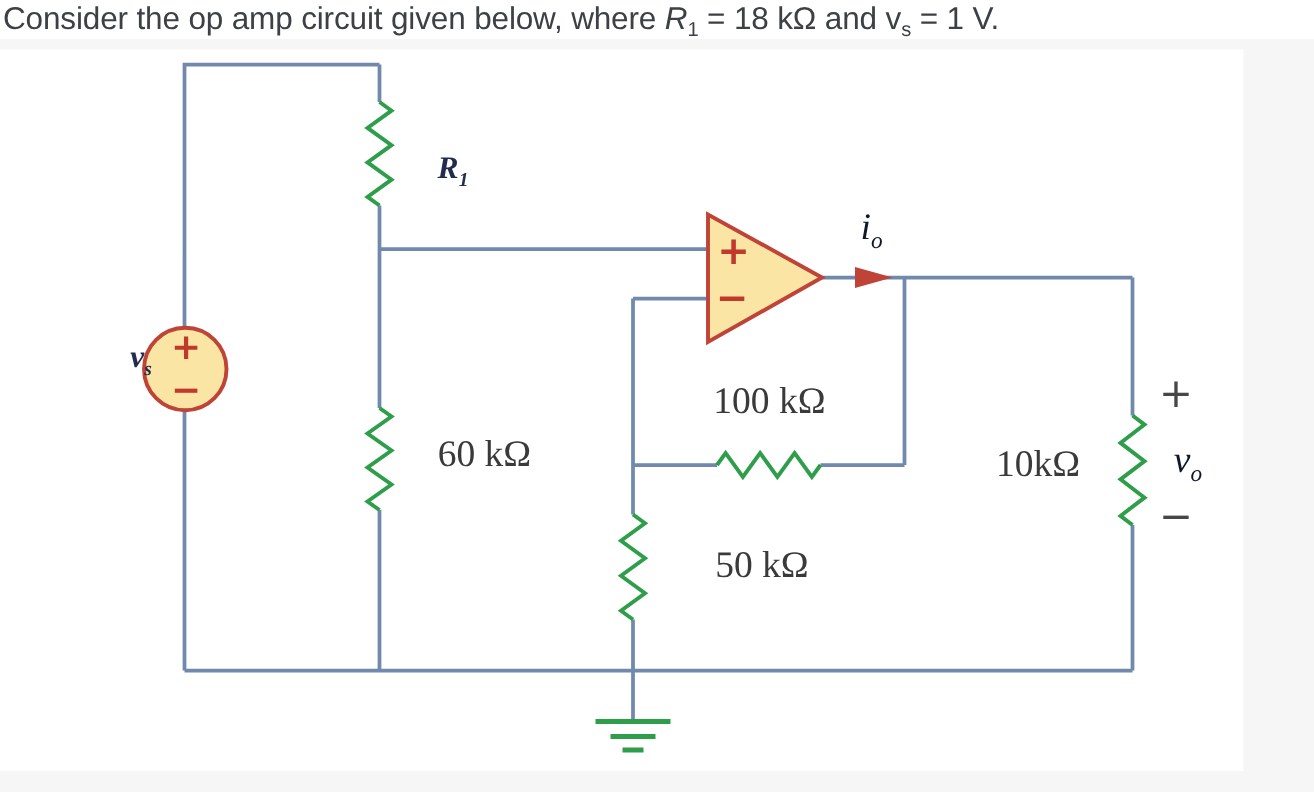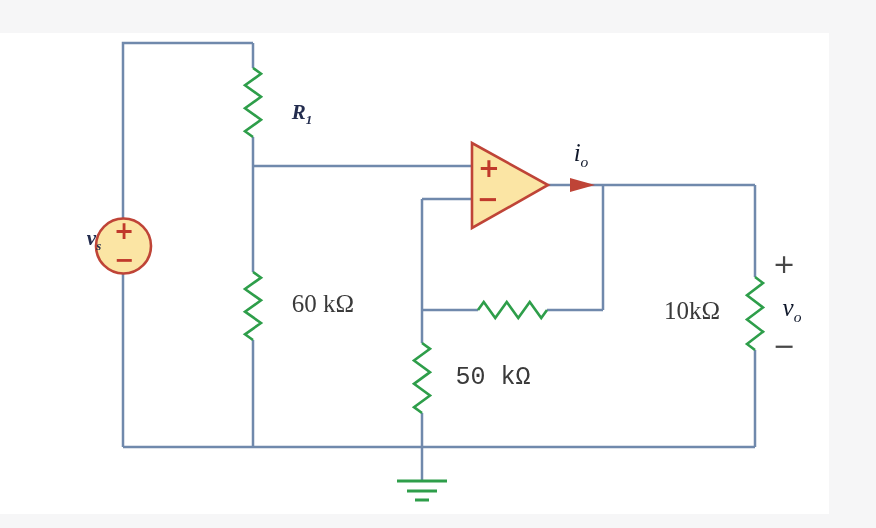--- a/index.html
+++ b/index.html
@@ -29,20 +29,23 @@
   .ital{font-family:"Liberation Serif",serif;font-style:italic;font-size:25px;color:#0f172a;}
   .lbl sub{font-size:62%;line-height:0;}
   .redsign{font-family:"DejaVu Sans",sans-serif;font-weight:700;font-size:24px;color:var(--c-sign);}
   .redsign.big{font-size:26px;}
   .darksign{font-family:"DejaVu Sans",sans-serif;font-weight:400;font-size:27px;color:var(--c-dark);}
 </style>
 </head>
 <body>
 
 <div class="page">
+  <div class="header-bar">
+    <div class="header-text"><span>Consider the op amp circuit given below, where </span><i>R</i><sub>1</sub><span> = 18 kΩ and v</span><sub>s</sub><span> = 1 V.</span></div>
+  </div>
 
   <div class="panel">
     <svg width="829" height="481" viewBox="0 0 829 481">
 
       <path class="wire" d="M123,414 V10 H253"></path>
       <path class="wire" d="M123,414 H755"></path>
       <path class="wire" d="M253,10 V35 M253,104 V239 M253,307 V414"></path>
       <path class="wire" d="M253,133 H472"></path>
       <path class="wire" d="M422,166 H472"></path>
       <path class="wire" d="M422,166 V310 M422,380 V414"></path>
@@ -63,21 +66,22 @@
       <path class="gnd" d="M397,448 H447 M407,458 H437 M415,467 H429"></path>
     </svg>
 
     <div class="lbl navy" style="left:82px;top:205px;margin-left:12px;"><span>v</span><sub>s</sub></div>
     <div class="lbl redsign" style="left:124px;top:198px;">+</div>
     <div class="lbl redsign" style="left:124px;top:227px;">−</div>
 
     <div class="lbl navy" style="left:302px;top:79px;"><span>R</span><sub>1</sub></div>
 
     <div class="lbl val" style="left:323px;top:270px;">60 kΩ</div>
-    <div class="lbl val" style="left:493px;top:344px;font-family:Liberation Mono, monospace;">50 kΩ</div>
+    <div class="lbl val" style="left:513px;top:235px;">100 kΩ</div>
+    <div class="lbl val" style="left:508px;top:344px;">50 kΩ</div>
     <div class="lbl val" style="left:692px;top:277px;">10kΩ</div>
 
     <div class="lbl redsign big" style="left:489px;top:135px;">+</div>
     <div class="lbl redsign big" style="left:488px;top:166px;">−</div>
 
     <div class="lbl ital" style="left:581px;top:119px;"><span>i</span><sub>o</sub></div>
 
     <div class="lbl darksign" style="left:784px;top:230px;">+</div>
     <div class="lbl ital" style="left:792px;top:274px;"><span>v</span><sub>o</sub></div>
     <div class="lbl darksign" style="left:784px;top:312px;">−</div>

